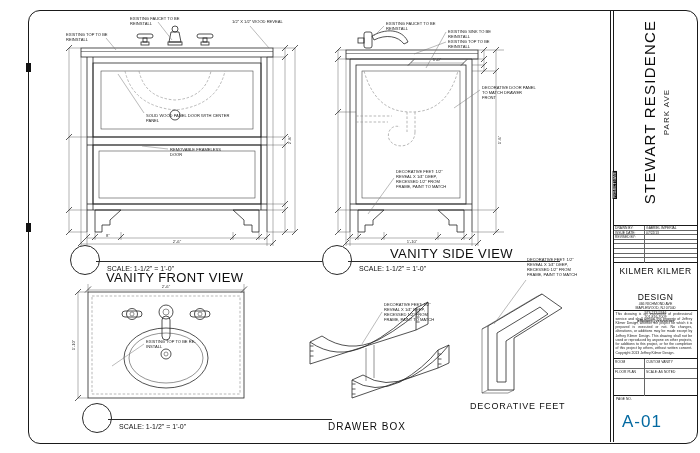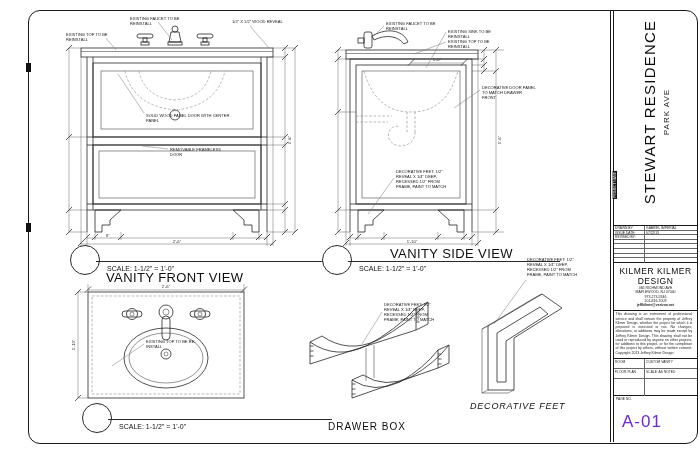--- a/index.html
+++ b/index.html
@@ -16,21 +16,21 @@
   .tk{stroke:#333;stroke-width:.8;fill:none;}
   .ldr{stroke:#777;stroke-width:.5;fill:none;}
   text.dimt{font:4.2px "Liberation Sans",sans-serif;fill:#333;text-anchor:middle;}
   .note{position:absolute;font-size:6px;line-height:1.18;color:#222;
         transform:scale(.68);transform-origin:0 0;}
   .bub{position:absolute;width:28px;height:28px;border:1.1px solid #2a2a2a;border-radius:50%;background:#fff;}
   .tline{position:absolute;height:1.2px;background:#2a2a2a;}
   .vtitle{position:absolute;font-size:13px;letter-spacing:.4px;color:#0e0e0e;white-space:nowrap;}
   .vscale{position:absolute;font-size:7px;color:#111;white-space:nowrap;}
   .dlabel{position:absolute;font-size:10px;letter-spacing:1px;color:#0e0e0e;}
-  .flabel{position:absolute;font-size:9px;letter-spacing:.8px;color:#0e0e0e;font-style:italic;}
+  .flabel{position:absolute;font-size:9px;letter-spacing:.8px;color:#0e0e0e;}
   
   .tstrip{position:absolute;left:584px;top:0;width:83px;height:431px;border-left:1.1px solid #1a1a1a;}
   .tstrip::before{content:"";position:absolute;left:-4px;top:0;bottom:0;width:1px;background:#1a1a1a;}
   .tb{position:absolute;left:0;width:100%;box-sizing:border-box;border-bottom:1px solid #1a1a1a;}
   .tb-proj{top:0;height:215px;}
   .projrot{position:absolute;left:50%;top:47%;transform:translate(-50%,-50%) rotate(-90deg);
            display:flex;flex-direction:column;align-items:center;gap:4px;}
   .pname{font-size:15px;letter-spacing:1.2px;white-space:nowrap;color:#0a0a0a;}
   .paddr{font-size:8px;letter-spacing:1px;white-space:nowrap;color:#222;}
   .projlabel{position:absolute;left:3px;bottom:26px;transform:rotate(-90deg) scale(.55);
@@ -50,21 +50,21 @@
   .addrin .em{font-weight:bold;}
   .tb-disc{top:300px;height:48px;overflow:hidden;}
   .discin{width:192%;font-size:7px;line-height:1.22;transform:scale(.5);
           transform-origin:0 0;text-align:justify;padding:2px 3px;color:#222;box-sizing:border-box;}
   .tb-room{top:348px;height:37px;}
   .rrow{display:flex;border-bottom:.5px solid #666;box-sizing:border-box;}
   .r1{height:10px;} .r2{height:10px;} .r3{height:17px;border-bottom:none;}
   .rlab{width:30px;border-right:.5px solid #666;overflow:hidden;padding-top:1px;}
   .rval{flex:1;overflow:hidden;padding-top:1px;}
   .tb-page{top:385px;height:46px;border-bottom:none;}
-  .pageno{position:absolute;left:8px;top:16px;font-size:17px;letter-spacing:1px;color:#6d28d9;}
+  .pageno{position:absolute;left:8px;top:16px;font-size:17px;letter-spacing:1px;color:#0369a1;}
 </style>
 </head>
 <body>
 
 <div class="page">
   <div class="sheet">
 
     <div class="zone" style="left:-3px;top:52px;"></div>
     <div class="zone" style="left:-3px;top:212px;"></div>
 
@@ -119,21 +119,21 @@
             <div class="ival"></div>
           </div>
         <div class="irow">
             <div class="ilab"></div>
             <div class="ival"></div>
           </div>
       </div>
 
       <div class="tb tb-firm">
         <div class="fname">KILMER KILMER</div>
-        <div class="fname" style="margin-top:0;">DESIGN</div>
+        <div class="fname" style="margin-top:16px;">DESIGN</div>
         <div class="addrwrap">
           <div class="addrin">
             <div>466 RICHMOND AVE</div>
             <div>MAPLEWOOD, NJ 07040</div>
             <div>973-273-5946</div>
             <div>201-816-7009</div>
             <div class="em">jeffkilmer@verizon.net</div>
           </div>
         </div>
       </div>

